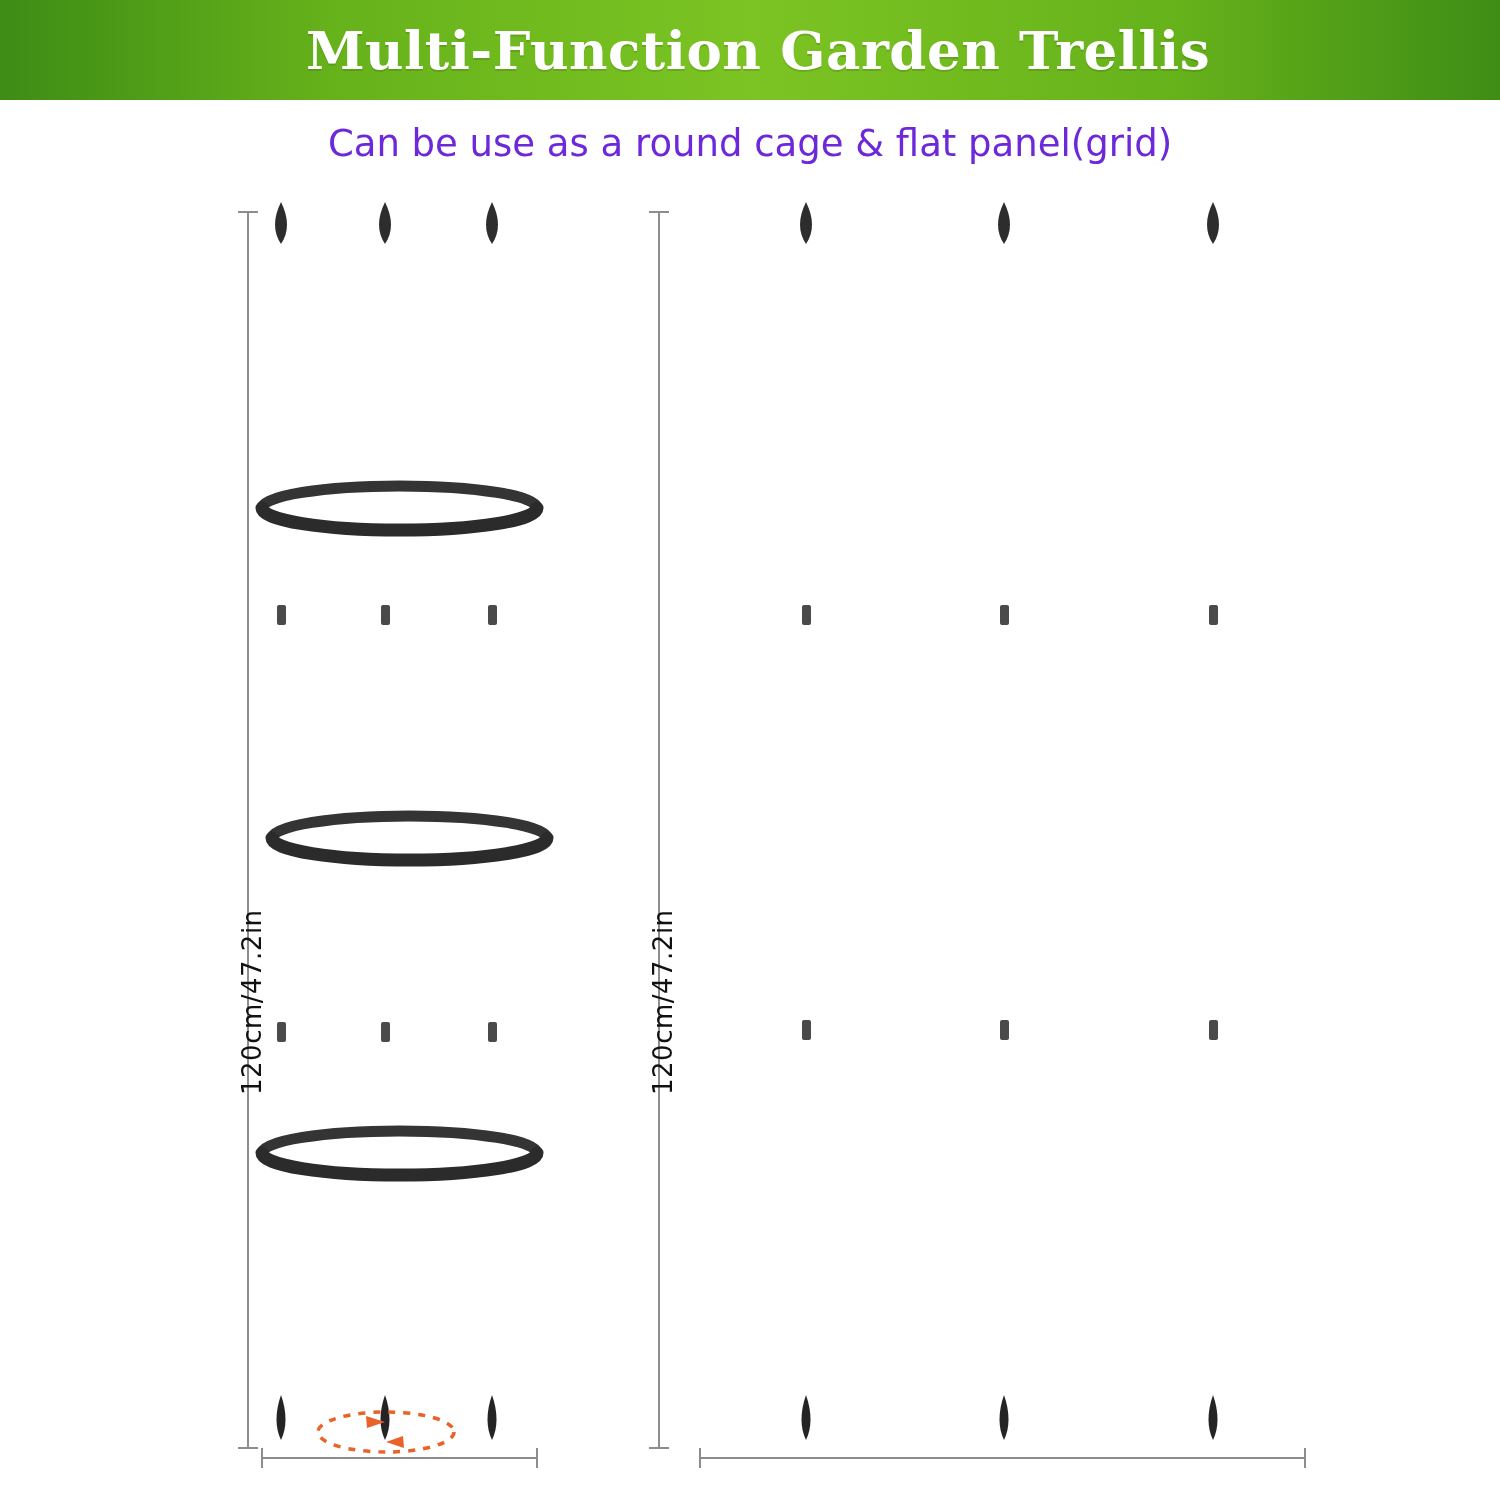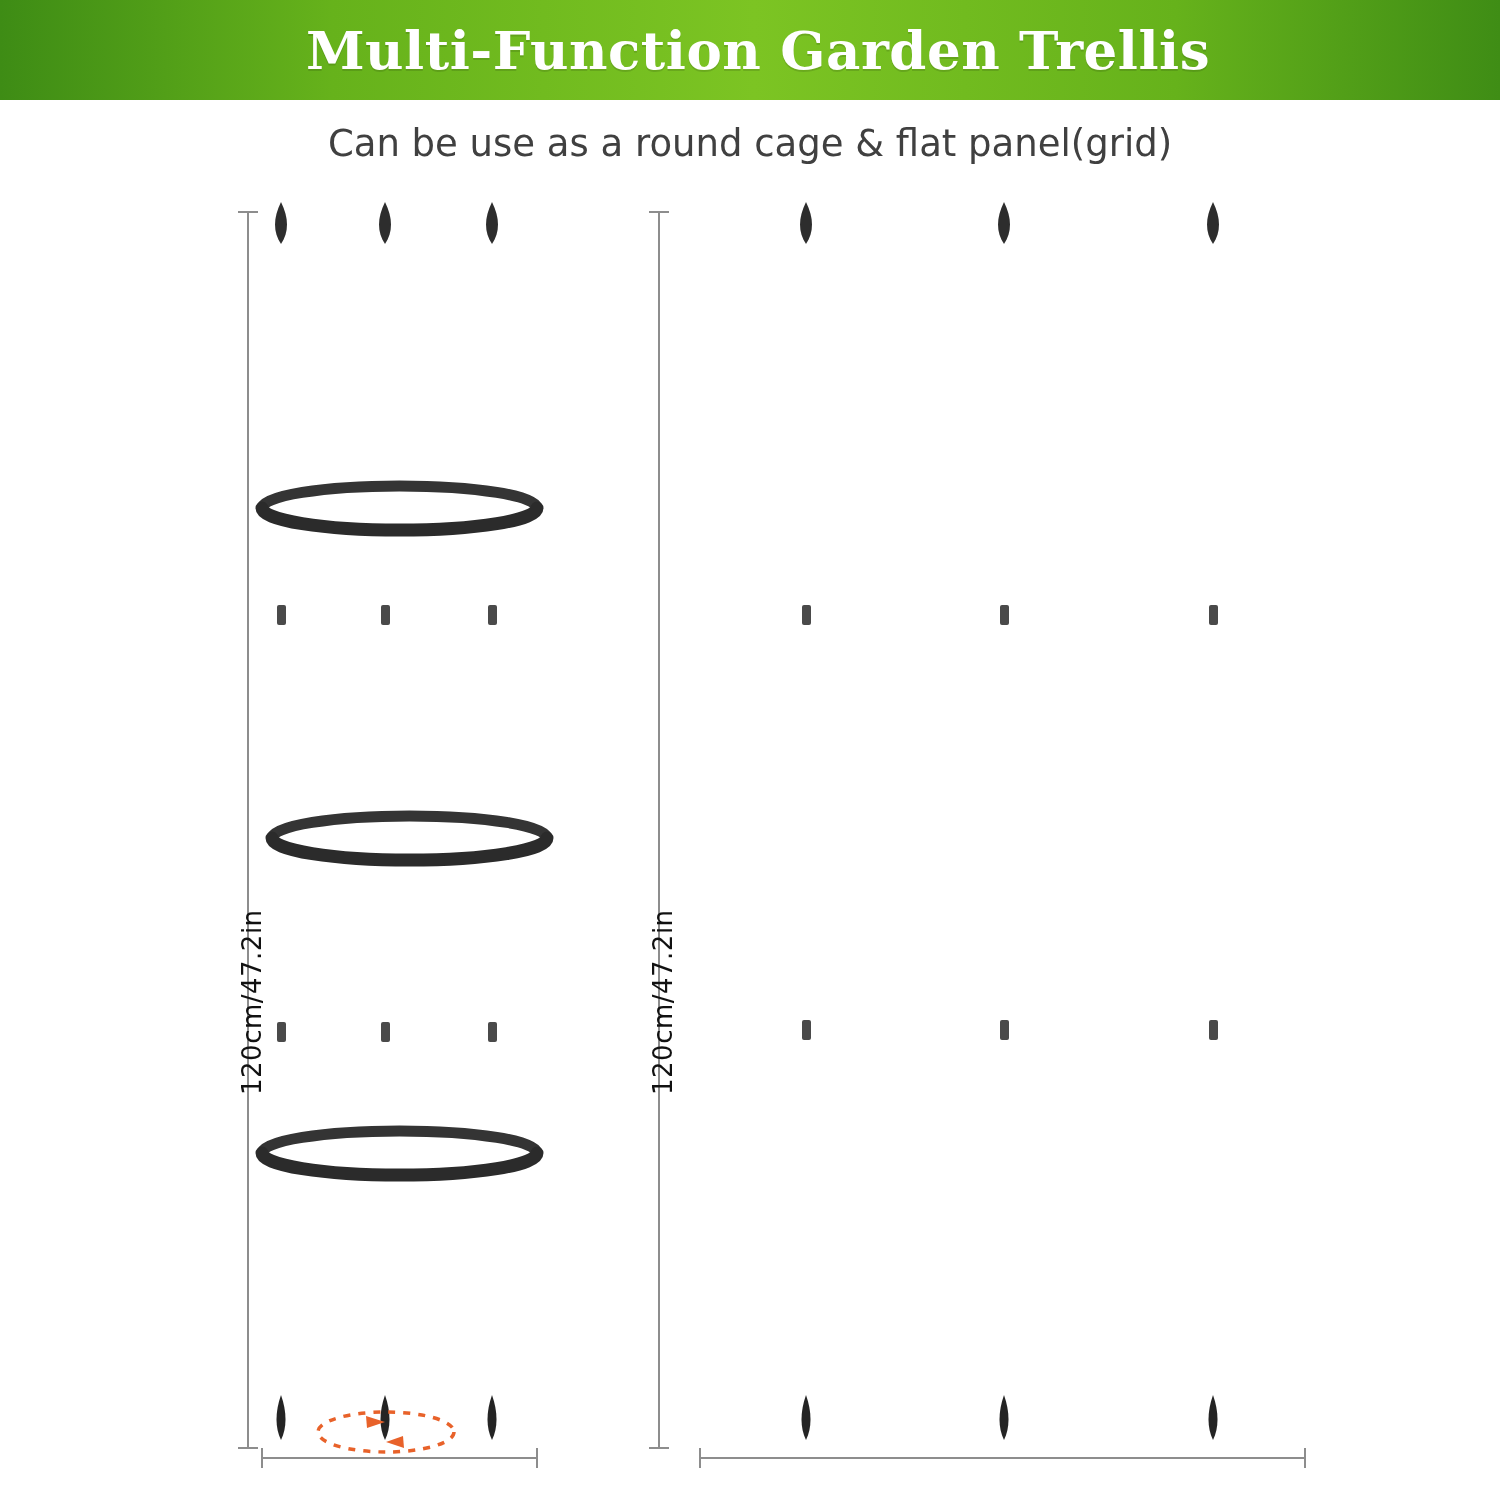--- a/index.html
+++ b/index.html
@@ -39,21 +39,21 @@
   }
 
   .subtitle {
     position: absolute;
     top: 122px;
     left: 0;
     width: 1500px;
     text-align: center;
     font-family: "DejaVu Sans", sans-serif;
     font-size: 37px;
-    color: #404040;
+    color: #6d28d9;
     white-space: nowrap;
   }
 
   
   .figure {
     position: absolute;
     left: 0;
     top: 190px;
     width: 1500px;
     height: 1297px;

